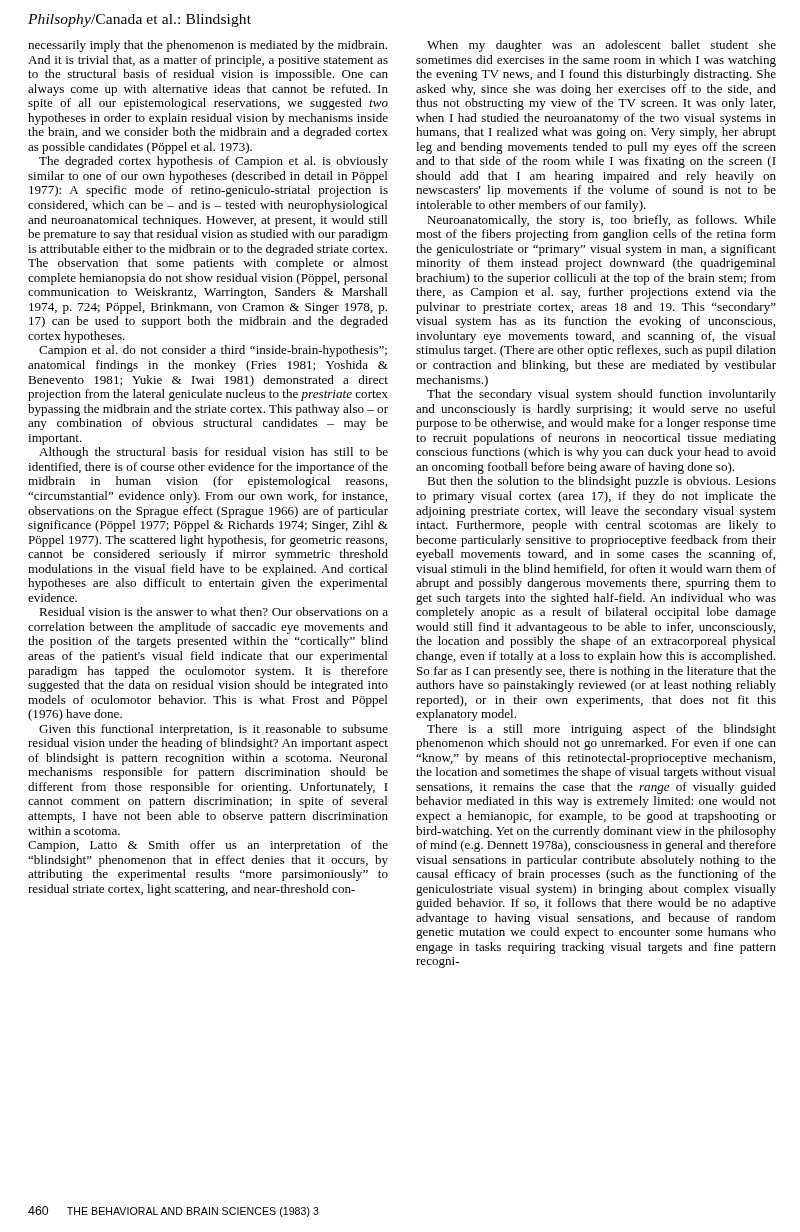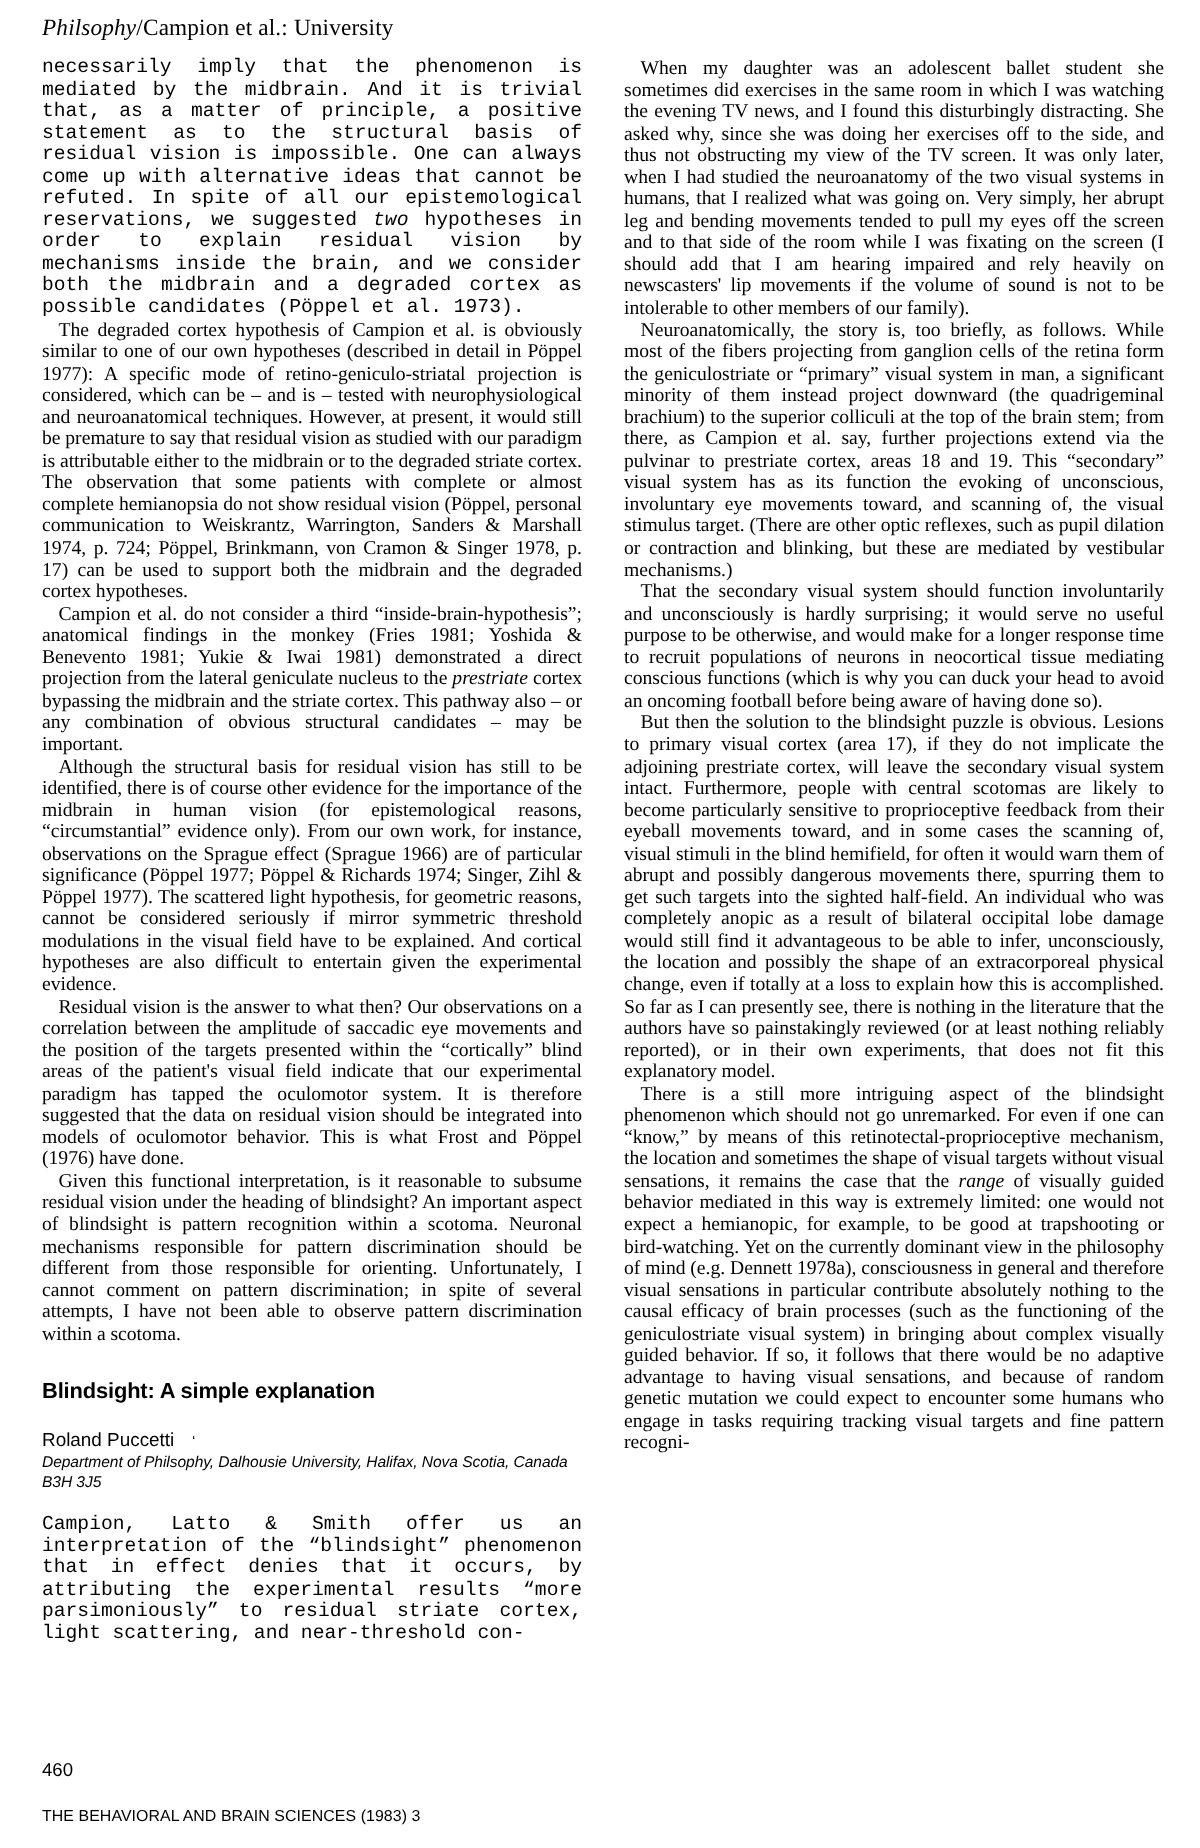--- a/index.html
+++ b/index.html
@@ -66,21 +66,20 @@
     line-height: 14.55px;
     text-align: justify;
     text-justify: inter-word;
     text-indent: 11px;
     hyphens: manual;
     -webkit-hyphens: manual;
     word-spacing: -0.1px;
   }
   p.body-par.first {
     text-indent: 0;
-    font-family: Liberation Mono, monospace;
   }
   p.body-par em {
     font-style: italic;
   }
 
   
   .article-head {
     margin-top: 24px;
   }
   .article-title {
@@ -117,60 +116,52 @@
   
   .footer {
     position: absolute;
     left: 28px;
     bottom: 14px;
     width: 744px;
     font-family: "Liberation Sans", "DejaVu Sans", sans-serif;
     font-size: 10.6px;
     line-height: 13px;
     display: flex;
-    flex-direction: column;
+    flex-direction: row;
     align-items: baseline;
     gap: 18px;
     white-space: nowrap;
   }
   .footer .page-number {
     font-size: 12.4px;
     font-weight: normal;
   }
   .footer .journal-line {
     letter-spacing: 0.05px;
   }
 </style>
 </head>
 <body>
 
 <div class="page">
 
   <div class="running-head">
-    <span class="rh-italic">Philsophy</span><span class="rh-roman">/Campion et al.: University</span>
+    <span class="rh-italic">Philsophy</span><span class="rh-roman">/Canada et al.: Blindsight</span>
   </div>
 
   <div class="columns">
 
     <div class="col">
       <p class="body-par first">necessarily imply that the phenomenon is mediated by the midbrain. And it is trivial that, as a matter of principle, a positive statement as to the structural basis of residual vision is impossible. One can always come up with alternative ideas that cannot be refuted. In spite of all our epistemological reservations, we suggested <em>two</em> hypotheses in order to explain residual vision by mechanisms inside the brain, and we consider both the midbrain and a degraded cortex as possible candidates (Pöppel et al. 1973).</p>
       <p class="body-par">The degraded cortex hypothesis of Campion et al. is obviously similar to one of our own hypotheses (described in detail in Pöppel 1977): A specific mode of retino-geniculo-striatal projection is considered, which can be – and is – tested with neurophysiological and neuroanatomical techniques. However, at present, it would still be premature to say that residual vision as studied with our paradigm is attributable either to the midbrain or to the degraded striate cortex. The observation that some patients with complete or almost complete hemianopsia do not show residual vision (Pöppel, personal communication to Weiskrantz, Warrington, Sanders &amp; Marshall 1974, p. 724; Pöppel, Brinkmann, von Cramon &amp; Singer 1978, p. 17) can be used to support both the midbrain and the degraded cortex hypotheses.</p>
       <p class="body-par">Campion et al. do not consider a third “inside-brain-hypothesis”; anatomical findings in the monkey (Fries 1981; Yoshida &amp; Benevento 1981; Yukie &amp; Iwai 1981) demonstrated a direct projection from the lateral geniculate nucleus to the <em>prestriate</em> cortex bypassing the midbrain and the striate cortex. This pathway also – or any combination of obvious structural candidates – may be important.</p>
       <p class="body-par">Although the structural basis for residual vision has still to be identified, there is of course other evidence for the importance of the midbrain in human vision (for epistemological reasons, “circumstantial” evidence only). From our own work, for instance, observations on the Sprague effect (Sprague 1966) are of particular significance (Pöppel 1977; Pöppel &amp; Richards 1974; Singer, Zihl &amp; Pöppel 1977). The scattered light hypothesis, for geometric reasons, cannot be considered seriously if mirror symmetric threshold modulations in the visual field have to be explained. And cortical hypotheses are also difficult to entertain given the experimental evidence.</p>
       <p class="body-par">Residual vision is the answer to what then? Our observations on a correlation between the amplitude of saccadic eye movements and the position of the targets presented within the “cortically” blind areas of the patient's visual field indicate that our experimental paradigm has tapped the oculomotor system. It is therefore suggested that the data on residual vision should be integrated into models of oculomotor behavior. This is what Frost and Pöppel (1976) have done.</p>
       <p class="body-par">Given this functional interpretation, is it reasonable to subsume residual vision under the heading of blindsight? An important aspect of blindsight is pattern recognition within a scotoma. Neuronal mechanisms responsible for pattern discrimination should be different from those responsible for orienting. Unfortunately, I cannot comment on pattern discrimination; in spite of several attempts, I have not been able to observe pattern discrimination within a scotoma.</p>
 
-      <div class="article-head">
-        <h2 class="article-title">Blindsight: A simple explanation</h2>
-        <div class="author-line">
-          <span>Roland Puccetti</span>
-          <span class="author-mark">‘</span>
-        </div>
-        <div class="affiliation">Department of Philsophy, Dalhousie University, Halifax, Nova Scotia, Canada B3H 3J5</div>
-      </div>
 
       <p class="body-par first">Campion, Latto &amp; Smith offer us an interpretation of the “blindsight” phenomenon that in effect denies that it occurs, by attributing the experimental results “more parsimoniously” to residual striate cortex, light scattering, and near-threshold con-</p>
     </div>
 
     <div class="col">
       <p class="body-par">When my daughter was an adolescent ballet student she sometimes did exercises in the same room in which I was watching the evening TV news, and I found this disturbingly distracting. She asked why, since she was doing her exercises off to the side, and thus not obstructing my view of the TV screen. It was only later, when I had studied the neuroanatomy of the two visual systems in humans, that I realized what was going on. Very simply, her abrupt leg and bending movements tended to pull my eyes off the screen and to that side of the room while I was fixating on the screen (I should add that I am hearing impaired and rely heavily on newscasters' lip movements if the volume of sound is not to be intolerable to other members of our family).</p>
       <p class="body-par">Neuroanatomically, the story is, too briefly, as follows. While most of the fibers projecting from ganglion cells of the retina form the geniculostriate or “primary” visual system in man, a significant minority of them instead project downward (the quadrigeminal brachium) to the superior colliculi at the top of the brain stem; from there, as Campion et al. say, further projections extend via the pulvinar to prestriate cortex, areas 18 and 19. This “secondary” visual system has as its function the evoking of unconscious, involuntary eye movements toward, and scanning of, the visual stimulus target. (There are other optic reflexes, such as pupil dilation or contraction and blinking, but these are mediated by vestibular mechanisms.)</p>
       <p class="body-par">That the secondary visual system should function involuntarily and unconsciously is hardly surprising; it would serve no useful purpose to be otherwise, and would make for a longer response time to recruit populations of neurons in neocortical tissue mediating conscious functions (which is why you can duck your head to avoid an oncoming football before being aware of having done so).</p>
       <p class="body-par">But then the solution to the blindsight puzzle is obvious. Lesions to primary visual cortex (area 17), if they do not implicate the adjoining prestriate cortex, will leave the secondary visual system intact. Furthermore, people with central scotomas are likely to become particularly sensitive to proprioceptive feedback from their eyeball movements toward, and in some cases the scanning of, visual stimuli in the blind hemifield, for often it would warn them of abrupt and possibly dangerous movements there, spurring them to get such targets into the sighted half-field. An individual who was completely anopic as a result of bilateral occipital lobe damage would still find it advantageous to be able to infer, unconsciously, the location and possibly the shape of an extracorporeal physical change, even if totally at a loss to explain how this is accomplished. So far as I can presently see, there is nothing in the literature that the authors have so painstakingly reviewed (or at least nothing reliably reported), or in their own experiments, that does not fit this explanatory model.</p>
       <p class="body-par">There is a still more intriguing aspect of the blindsight phenomenon which should not go unremarked. For even if one can “know,” by means of this retinotectal-proprioceptive mechanism, the location and sometimes the shape of visual targets without visual sensations, it remains the case that the <em>range</em> of visually guided behavior mediated in this way is extremely limited: one would not expect a hemianopic, for example, to be good at trapshooting or bird-watching. Yet on the currently dominant view in the philosophy of mind (e.g. Dennett 1978a), consciousness in general and therefore visual sensations in particular contribute absolutely nothing to the causal efficacy of brain processes (such as the functioning of the geniculostriate visual system) in bringing about complex visually guided behavior. If so, it follows that there would be no adaptive advantage to having visual sensations, and because of random genetic mutation we could expect to encounter some humans who engage in tasks requiring tracking visual targets and fine pattern recogni-</p>

